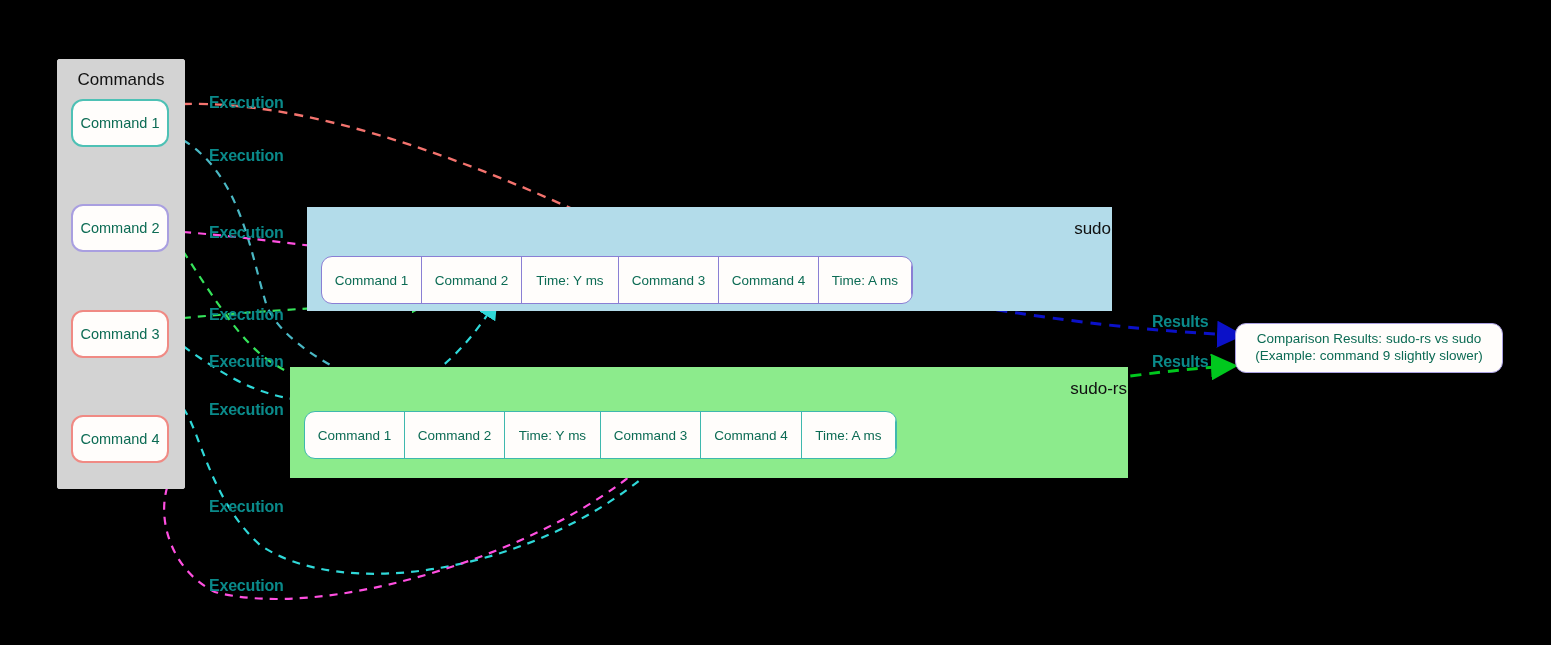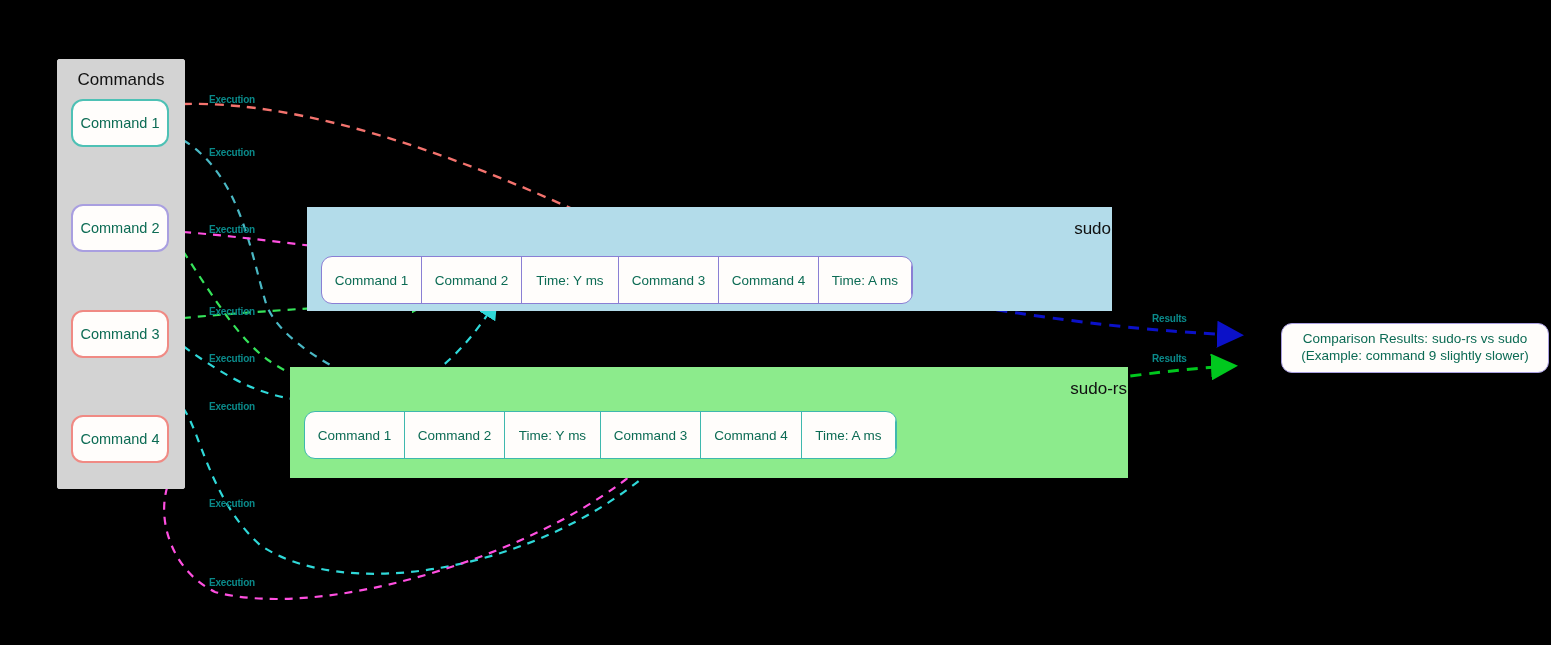--- a/index.html
+++ b/index.html
@@ -48,29 +48,29 @@
     display:flex;align-items:center;justify-content:center;
     font-size:13.5px;color:#0c6b54;white-space:nowrap;box-sizing:border-box;
     padding:0 9px;
   }
   #sudo-record .cell{border-right:1.4px solid #8a7fd4;}
   #sudors-record .cell{border-right:1.4px solid #3fb8ae;}
   .record .cell:last-child{border-right:none;}
 
   
   #results-node{
-    position:absolute;left:1281px;top:323px;width:268px;height:50px;
+    position:absolute;left:1235px;top:323px;width:268px;height:50px;
     background:#fffdfb;border:1.8px solid #a99fe0;border-radius:11px;
     display:flex;flex-direction:column;align-items:center;justify-content:center;
     font-size:13.5px;color:#0c6b54;line-height:1.25;box-sizing:border-box;
   }
 
   
   .edge-label{
-    position:absolute;font-size:10px;color:#0a8a8a;font-weight:bold;
+    position:absolute;font-size:16px;color:#0a8a8a;font-weight:bold;
     background:rgba(0,0,0,0);white-space:nowrap;
     letter-spacing:-0.2px;
   }
 </style>
 </head>
 <body>
 
 <div id="stage">
 
   <svg class="edges" viewBox="0 0 1551 645">

